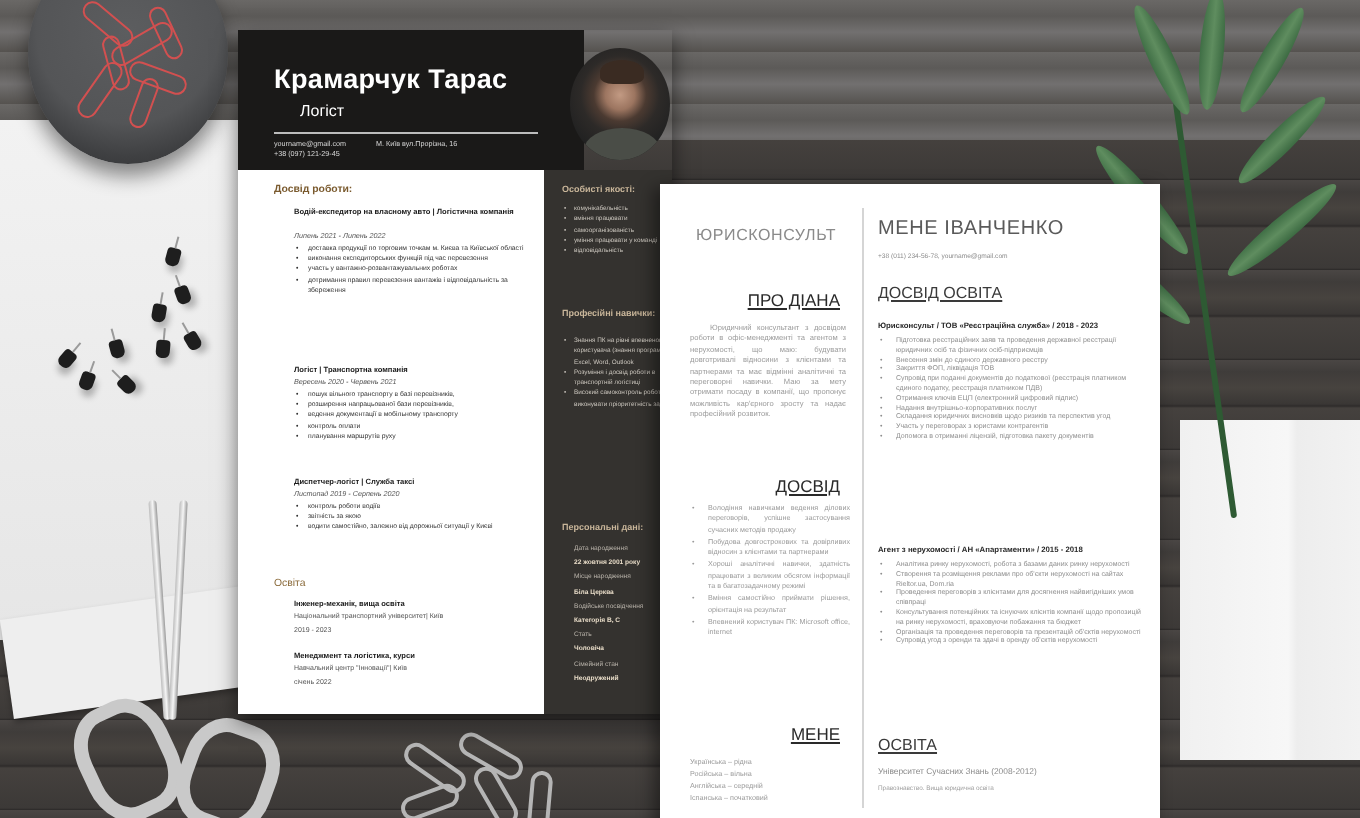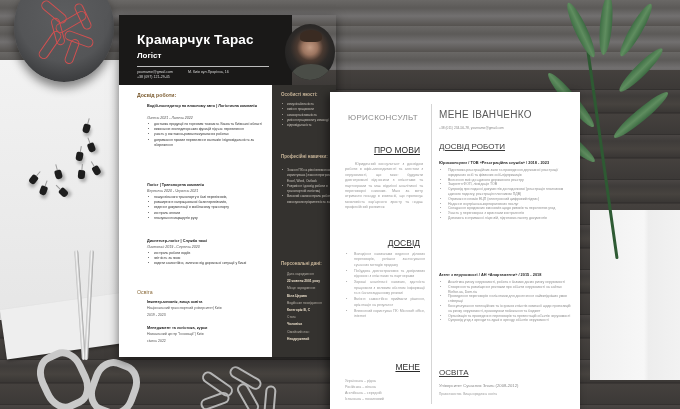--- a/index.html
+++ b/index.html
@@ -17,21 +17,21 @@
   .scissors-blade{position:absolute;width:4px;background:linear-gradient(90deg,#bdbdbd,#f5f5f5,#9a9a9a);border-radius:2px}
   .scissors-ring{position:absolute;border:7px solid #c9c9c9;border-radius:40%;}
   .clip-gray{position:absolute;border:2px solid #b5b5b5;border-radius:7px}
   .leaf{position:absolute;width:12px;height:60px;background:linear-gradient(90deg,#3f6e45,#5f8d5f,#3c6a42);border-radius:50%}
   .stem{position:absolute;width:3px;background:#2e5a33;border-radius:2px}
 
   
   .cv1{position:absolute;left:119px;top:15px;width:217px;height:342px;box-shadow:0 4px 10px rgba(0,0,0,.55)}
   .cv1-head{position:absolute;left:0;top:0;width:173px;height:70px;background:#1a1918}
   .cv1-name{position:absolute;left:18px;top:17px;color:#fff;font-weight:bold;font-size:13.5px;letter-spacing:.2px}
-  .cv1-role{position:absolute;left:18px;top:36px;color:#fff;font-weight:bold;font-size:8px}
+  .cv1-role{position:absolute;left:31px;top:36px;color:#fff;font-weight:normal;font-size:8px}
   .cv1-line{position:absolute;left:18px;top:51px;width:132px;height:1px;background:#bcbcbc}
   .cv1-contact{position:absolute;top:55px;color:#d8d8d8;font-size:3.6px;line-height:5px}
   .cv1-photo{position:absolute;left:166px;top:9px;width:50px;height:56px;border-radius:50%;background:radial-gradient(circle at 50% 42%,#c29a83 0,#9c7560 18%,#4b3a31 32%,#2d2a28 48%,#222 70%,#111 100%);overflow:hidden}
   .cv1-photo .hair{position:absolute;left:15px;top:6px;width:22px;height:12px;background:#3a2b22;border-radius:50% 50% 30% 30%}
   .cv1-photo .shoulders{position:absolute;left:7px;top:40px;width:38px;height:22px;background:#4a4d47;border-radius:50% 50% 0 0}
   .cv1-body{position:absolute;left:0;top:70px;width:153px;height:272px;background:#fff}
   .cv1-side{position:absolute;left:153px;top:70px;width:64px;height:272px;background:#34322f}
   .h-sec{position:absolute;color:#7a5a2e;font-weight:bold;font-size:5.2px}
   .job-title{position:absolute;color:#1a1a1a;font-weight:bold;font-size:3.8px;line-height:5px}
   .job-date{position:absolute;color:#555;font-style:italic;font-size:3.6px}
@@ -213,21 +213,21 @@
       <div>Чоловіча</div>
       <div>Сімейний стан</div>
       <div>Неодружений</div>
     </div>
   </div>
 </div>
 
 <div class="cv2">
   <div class="cv2-left">
     <div class="cv2-role">ЮРИСКОНСУЛЬТ</div>
-    <div class="cv2-h" style="top:53px">ПРО МОВИ</div>
+    <div class="cv2-h" style="top:53px">ПРО ДІАНА</div>
     <div class="cv2-p" style="top:70px">Юридичний консультант з досвідом роботи в офіс-менеджменті та агентом з нерухомості, що маю: будувати довготривалі відносини з клієнтами та партнерами та має відмінні аналітичні та переговорні навички. Маю за мету отримати посаду в компанії, що пропонує можливість кар'єрного зросту та надає професійний розвиток.</div>
     <div class="cv2-h" style="top:146px">ДОСВІД</div>
     <ul class="cv2-bul" style="top:160px">
       <li>Володіння навичками ведення ділових переговорів, успішне застосування сучасних методів продажу</li>
       <li>Побудова довгострокових та довірливих відносин з клієнтами та партнерами</li>
       <li>Хороші аналітичні навички, здатність працювати з великим обсягом інформації та в багатозадачному режимі</li>
       <li>Вміння самостійно приймати рішення, орієнтація на результат</li>
       <li>Впевнений користувач ПК: Microsoft office, internet</li>
     </ul>
     <div class="cv2-h" style="top:270px">МЕНЕ</div>
@@ -235,21 +235,21 @@
       <div>Українська – рідна</div>
       <div>Російська – вільна</div>
       <div>Англійська – середній</div>
       <div>Іспанська – початковий</div>
     </div>
   </div>
   <div class="cv2-sep"></div>
   <div class="cv2-right">
     <div class="cv2-name">МЕНЕ ІВАНЧЕНКО</div>
     <div class="cv2-contact">+38 (011) 234-56-78, yourname@gmail.com</div>
-    <div class="cv2-rh" style="top:50px">ДОСВІД РОБОТИ</div>
+    <div class="cv2-rh" style="top:50px">ДОСВІД ОСВІТА</div>
     <div class="cv2-job" style="top:68px">Юрисконсульт / ТОВ «Реєстраційна служба» / 2018 - 2023</div>
     <ul class="cv2-rbul" style="top:76px">
       <li>Підготовка реєстраційних заяв та проведення державної реєстрації юридичних осіб та фізичних осіб-підприємців</li>
       <li>Внесення змін до єдиного державного реєстру</li>
       <li>Закриття ФОП, ліквідація ТОВ</li>
       <li>Супровід при поданні документів до податкової (реєстрація платником єдиного податку, реєстрація платником ПДВ)</li>
       <li>Отримання ключів ЕЦП (електронний цифровий підпис)</li>
       <li>Надання внутрішньо-корпоративних послуг</li>
       <li>Складання юридичних висновків щодо ризиків та перспектив угод</li>
       <li>Участь у переговорах з юристами контрагентів</li>

